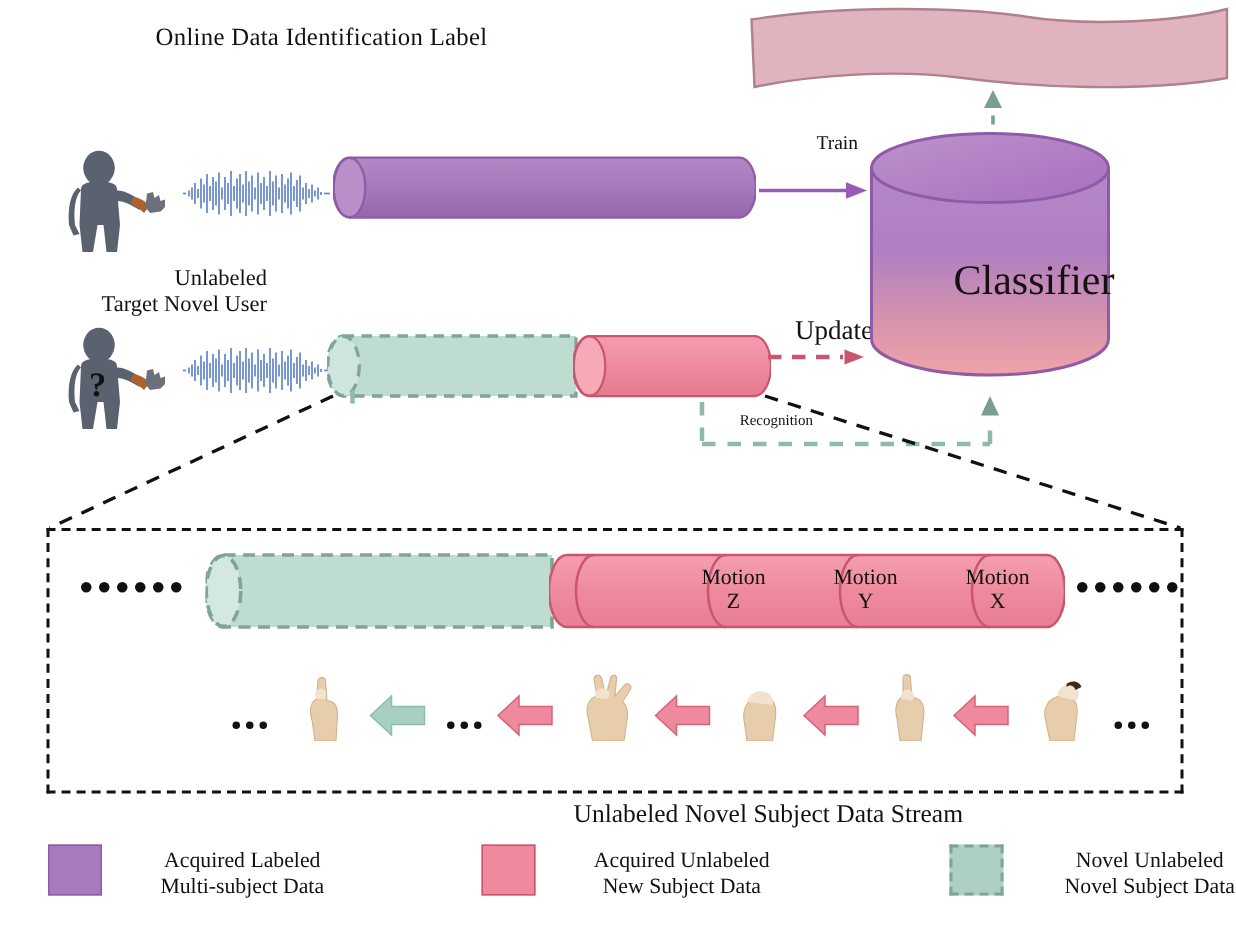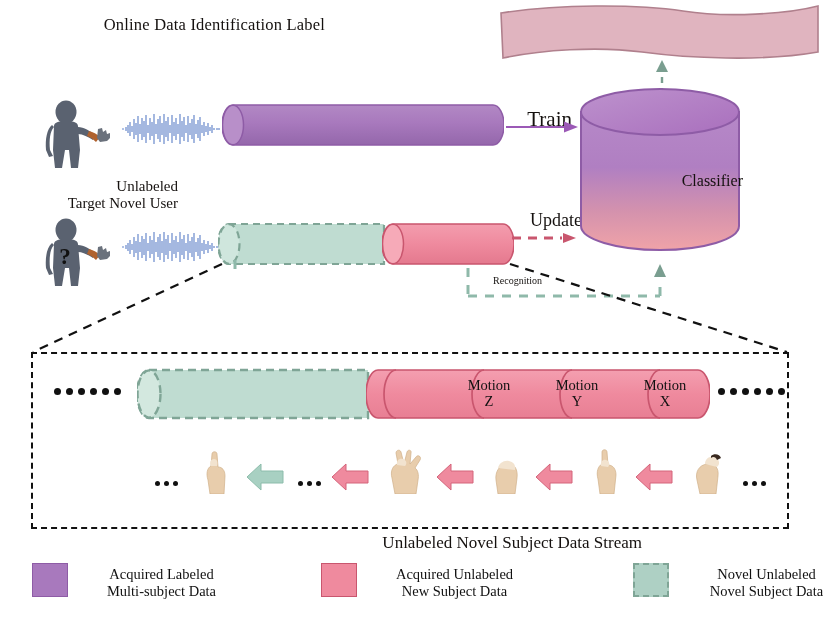--- a/index.html
+++ b/index.html
@@ -45,25 +45,25 @@
   
   .cyl {
     position: absolute;
     box-sizing: border-box;
   }
 
   
   #classifier { left: 578px; top: 88px; width: 165px; height: 164px; }
   #classifier-label {
     left: 578px; top: 172px; width: 165px;
-    font-size: 16px;
-  }
-
-  
-  #train-label   { left: 506px; top: 108px; width: 66px; font-size: 21px; }
+    font-size: 28px;
+  }
+
+  
+  #train-label   { left: 506px; top: 88px; width: 66px; font-size: 13px; }
   #update-label  { left: 506px; top: 210px; width: 76px; font-size: 18px; }
   #recog-label   { left: 420px; top: 275px; width: 122px; font-size: 10px; }
 
   #src-label { left: 20px; top: 62px; width: 140px; font-size: 15px; }
   #tgt-label { left: 2px; top: 178px; width: 176px; font-size: 15px; }
 
   
   #zoom-box {
     left: 31px; top: 352px; width: 758px; height: 177px;
     border: 2.2px dashed #111111;

